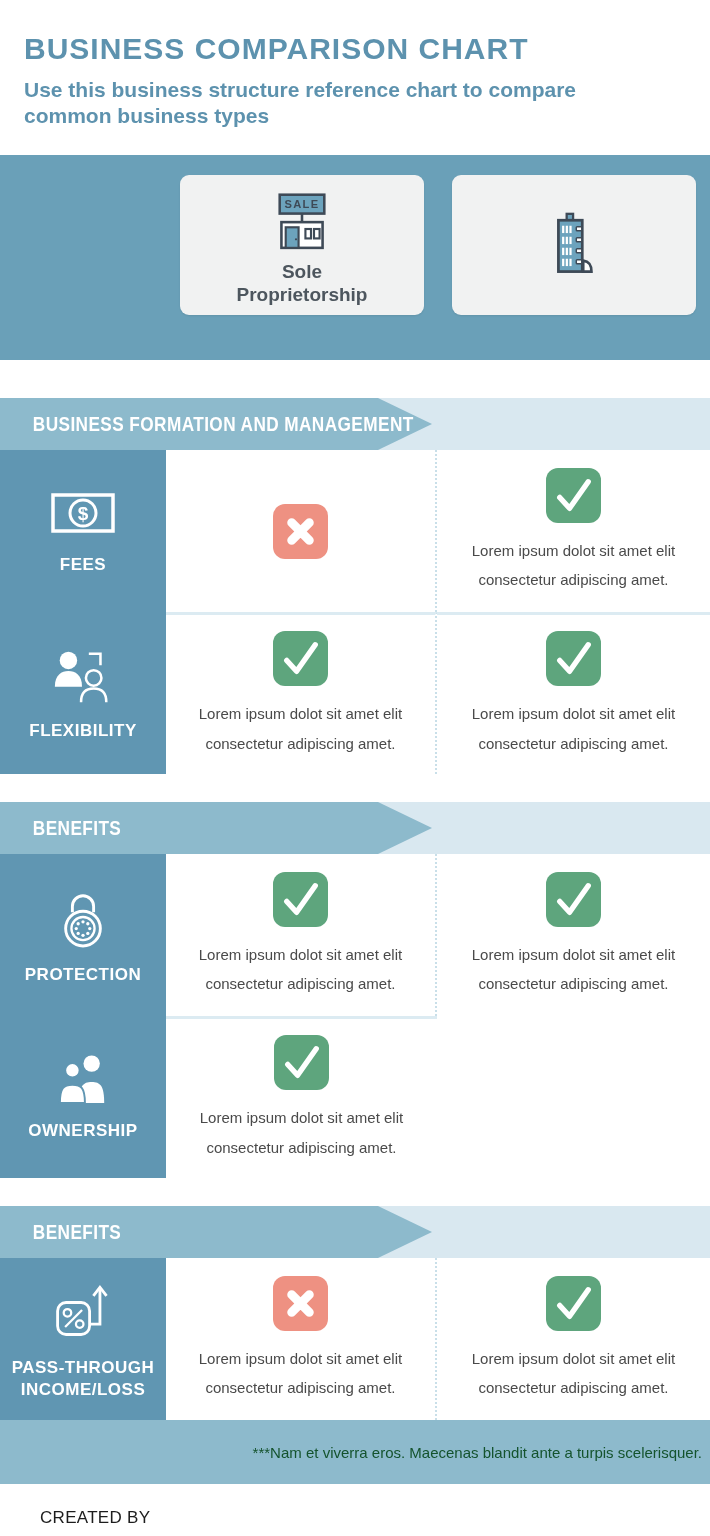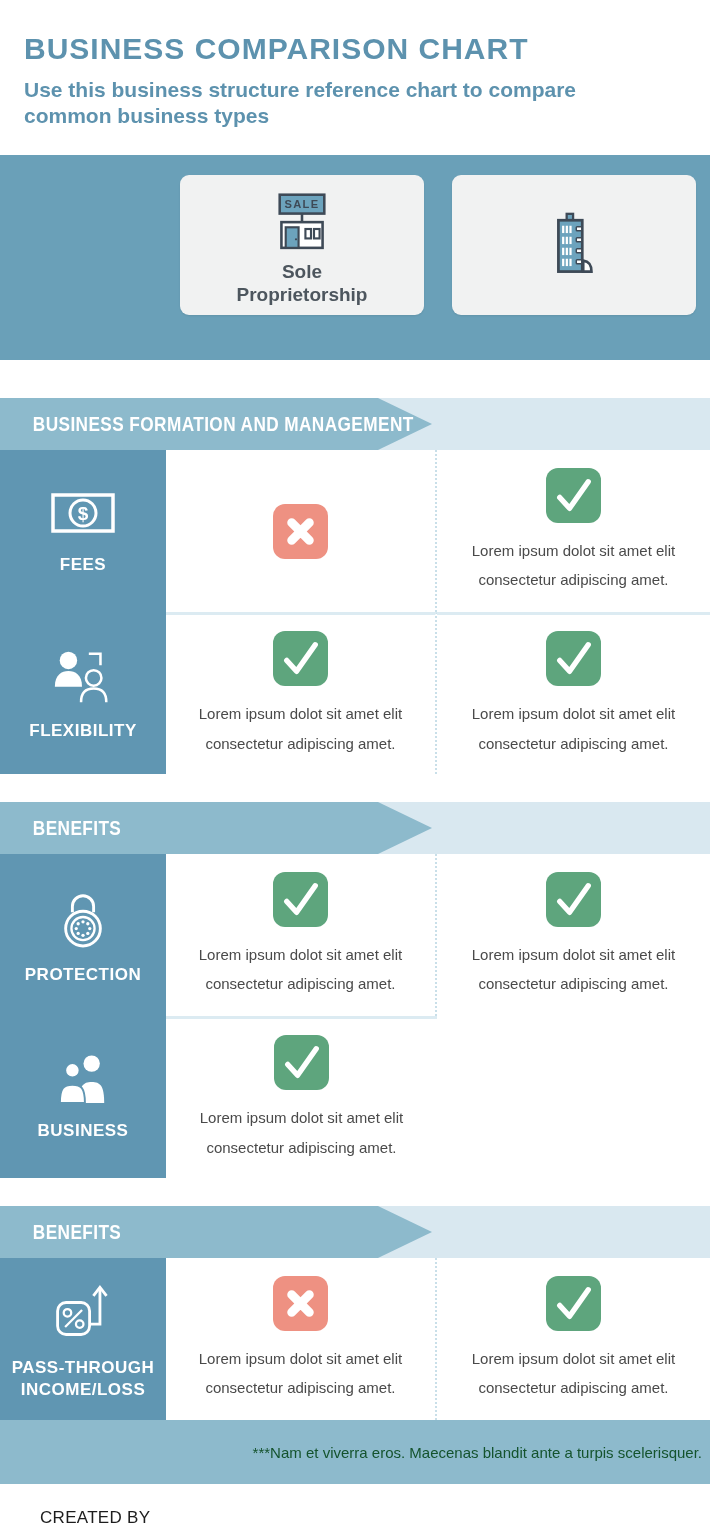--- a/index.html
+++ b/index.html
@@ -257,21 +257,21 @@
     <div class="row">
       <div class="cell-label">
         <span>
           <svg width="62" height="52" viewBox="0 0 64 54">
             <circle cx="41" cy="11" r="8.5" fill="#ffffff"></circle>
             <path d="M28 52 c0-18 4-22 13-22 c9 0 13 4 13 22 z" fill="#ffffff"></path>
             <circle cx="21" cy="18" r="7.5" fill="#ffffff" stroke="#6096b2" stroke-width="2"></circle>
             <path d="M8 52 c0-16 4-19 13-19 c9 0 13 3 13 19 z" fill="#ffffff" stroke="#6096b2" stroke-width="2"></path>
           </svg>
         </span>
-        <span class="row-label">BUSINESS</span>
+        <span class="row-label">OWNERSHIP</span>
       </div>
       <div class="cell">
         <div class="mark check">
           <svg width="55" height="55" viewBox="0 0 56 56">
               <path d="M14 30 L24 41 L43 14" stroke="#ffffff" stroke-width="5.5" stroke-linecap="round" stroke-linejoin="round" fill="none"></path>
             </svg>
         </div>
         <div class="cell-text">Lorem ipsum dolot sit amet elit consectetur adipiscing amet.</div>
       </div>
     </div>

